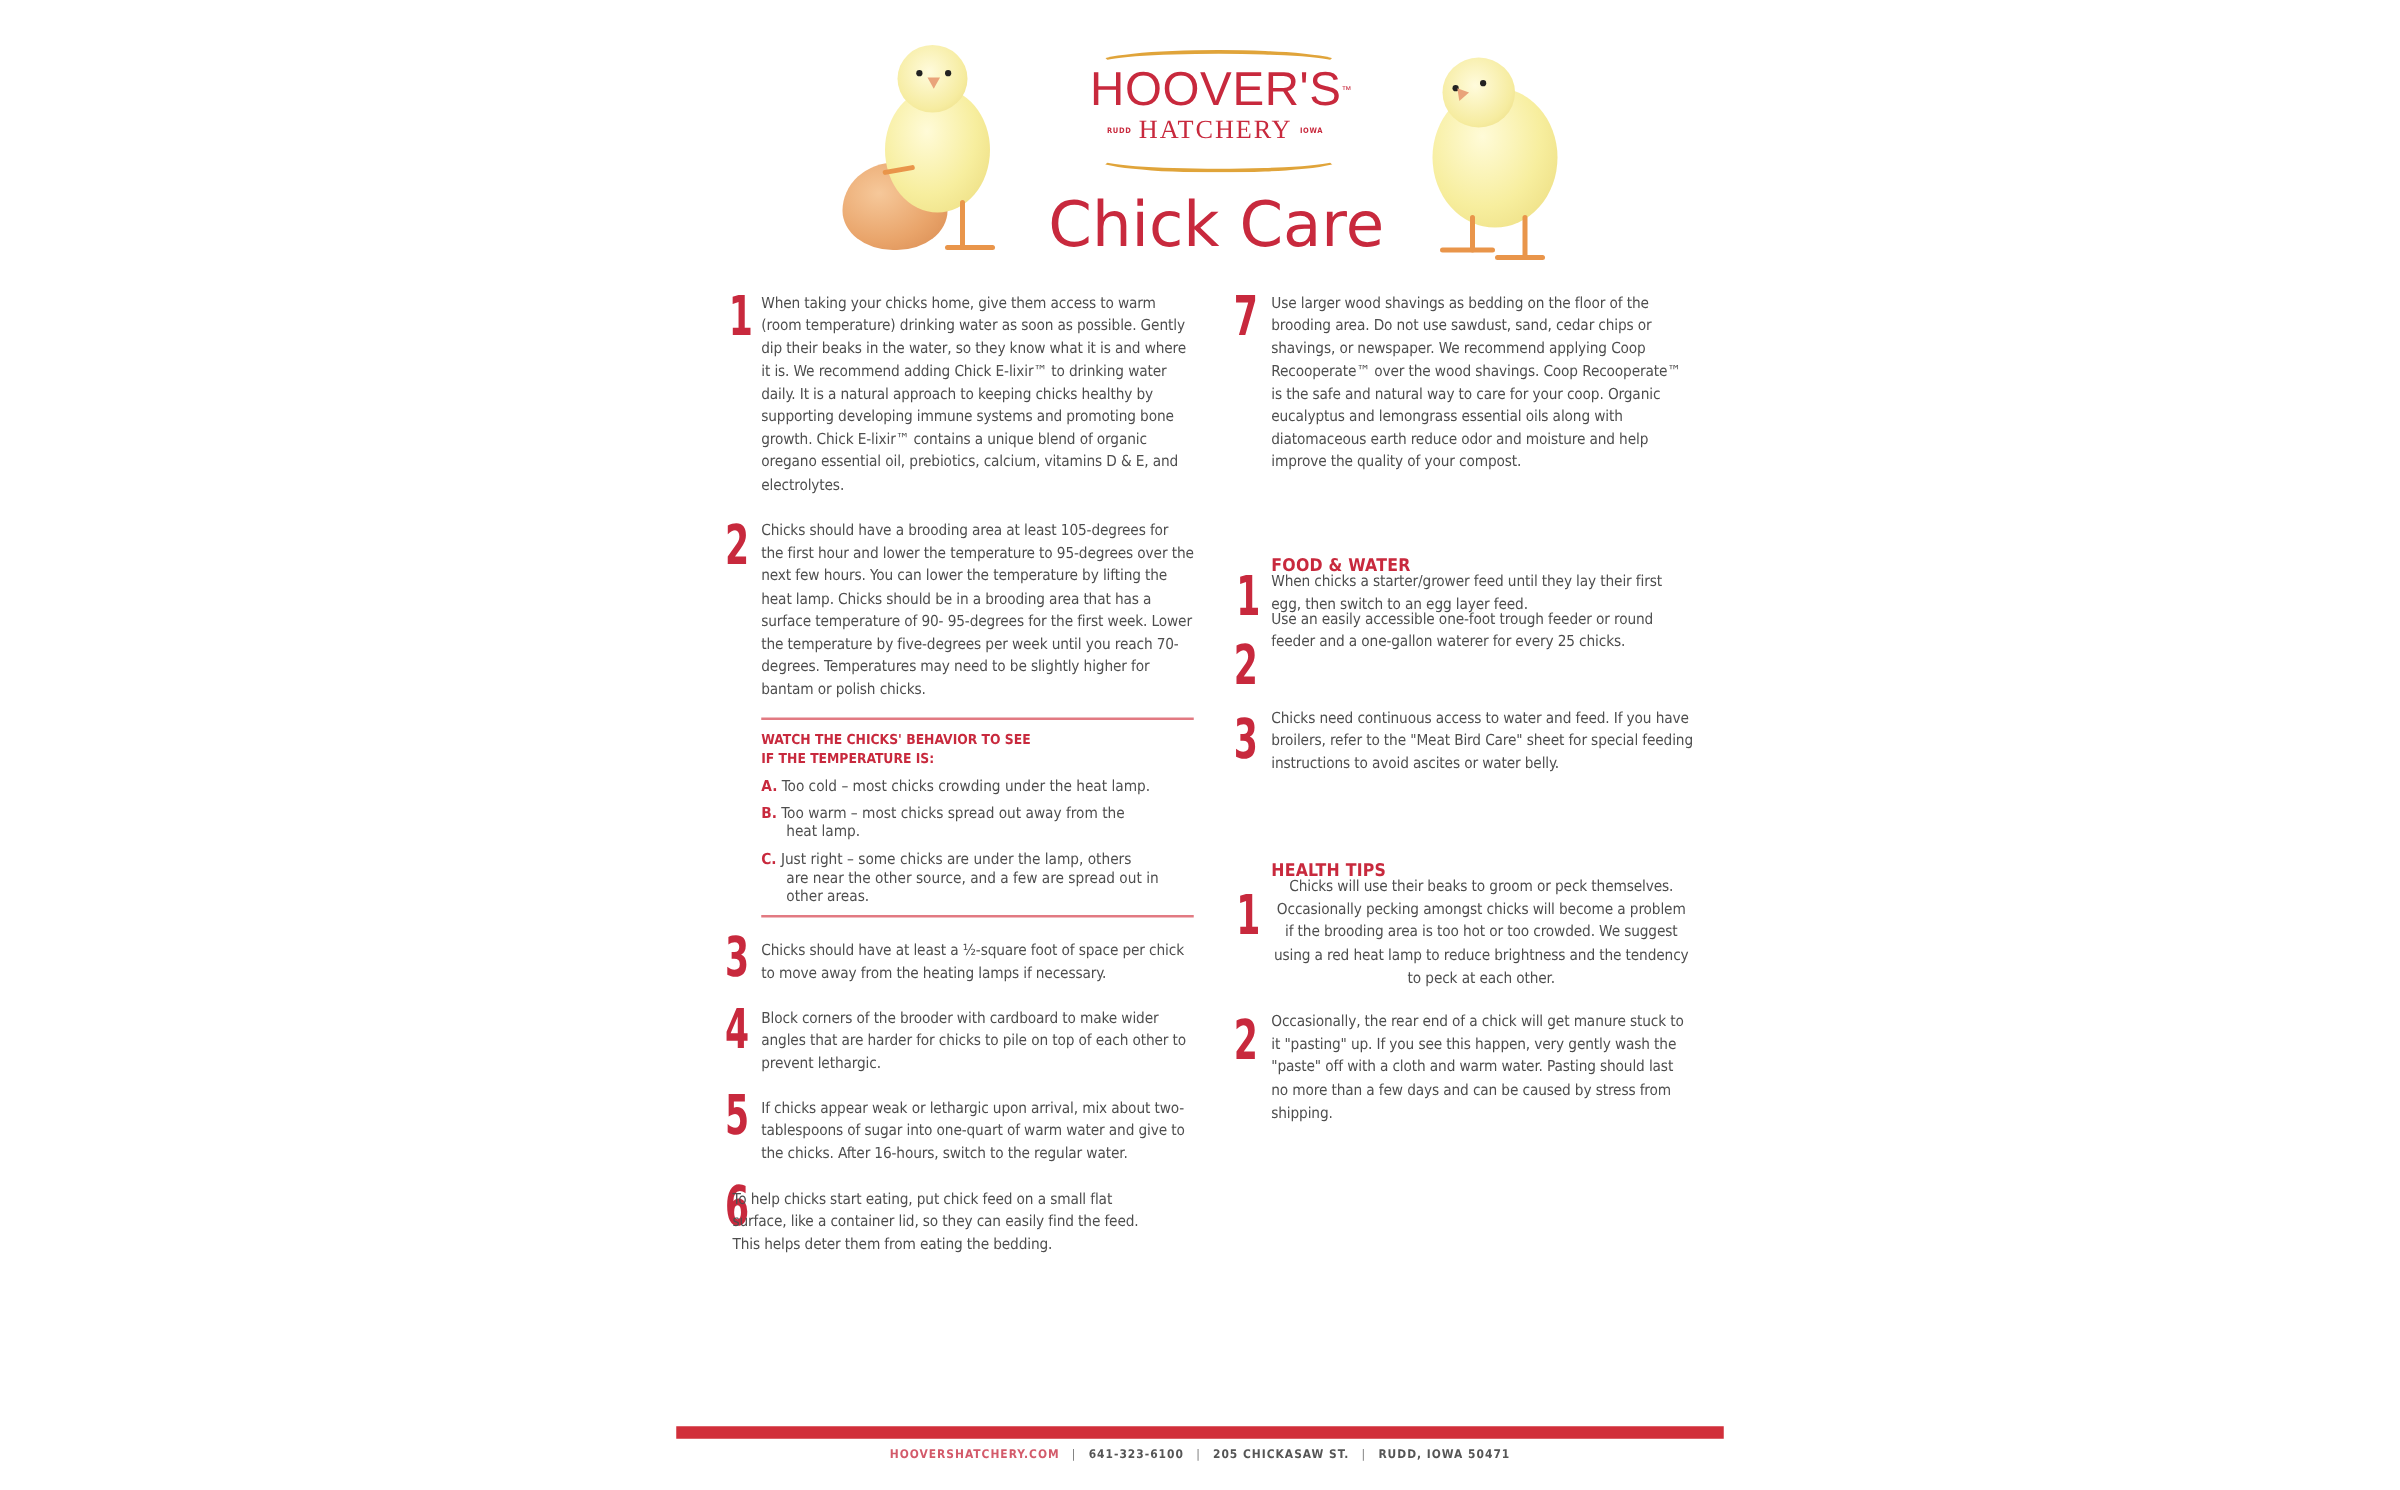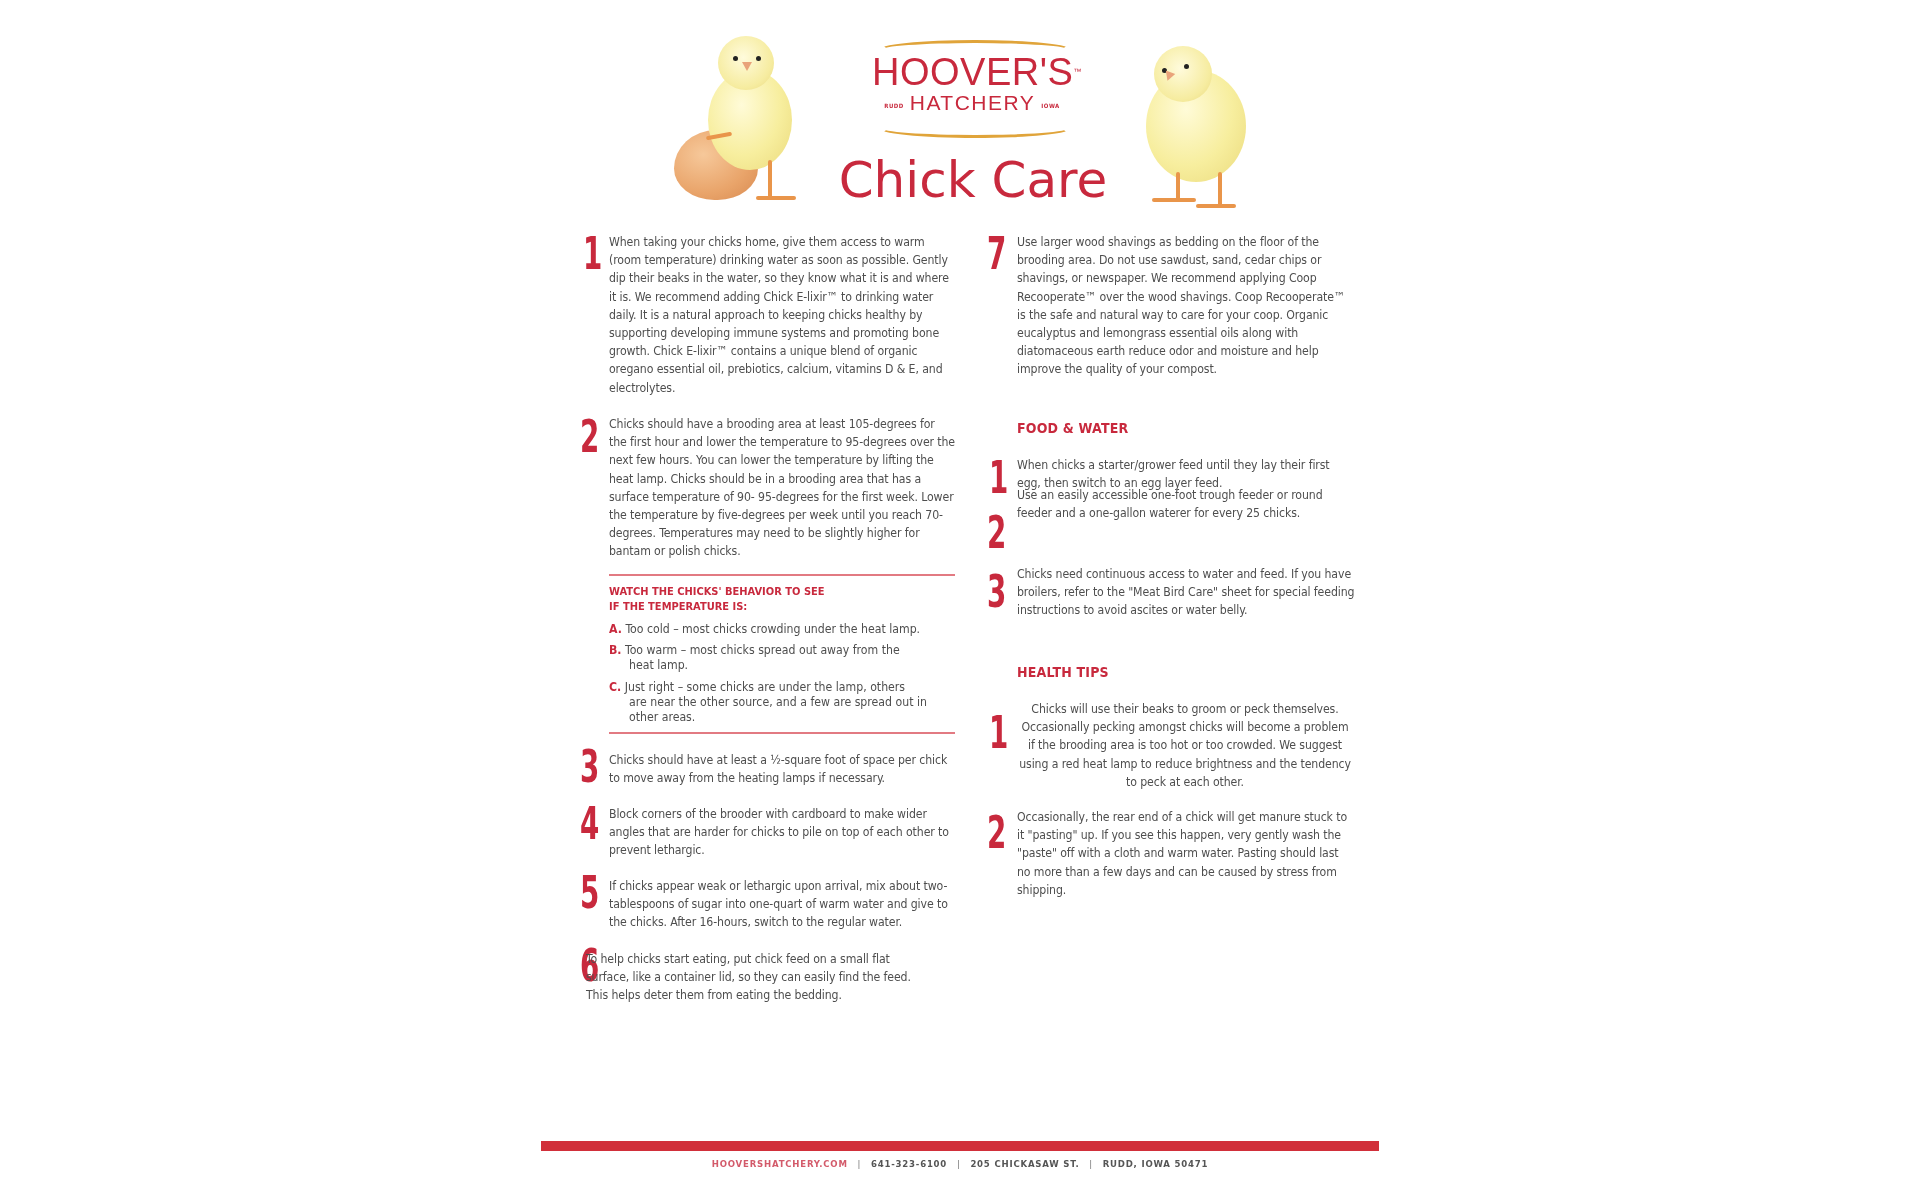--- a/index.html
+++ b/index.html
@@ -8,35 +8,35 @@
   .abs { position:absolute; }
 
   
   .logo { left:872px; top:40px; width:200px; height:92px; text-align:center; }
   .logo .arc { position:absolute; left:6px; width:188px; height:14px; border:3px solid #e0a43a; border-radius:50%; }
   .logo .arc.top { top:0; border-bottom-color:transparent; border-left-color:transparent; border-right-color:transparent; }
   .logo .arc.bot { top:78px; border-top-color:transparent; border-left-color:transparent; border-right-color:transparent; }
   .logo .brand { position:absolute; left:0; right:0; top:12px; font-family:"Liberation Sans","DejaVu Sans",sans-serif; font-size:38px; letter-spacing:0.5px; color:#c8293d; line-height:40px; }
   .logo .tm { font-size:8px; vertical-align:top; color:#c8293d; }
   .logo .sub { position:absolute; left:0; right:0; top:52px; color:#c8293d; line-height:22px; }
-  .logo .sub .main { font-family:Liberation Sans, sans-serif; font-size:21px; letter-spacing:1.5px; margin:4px 6px; }
+  .logo .sub .main { font-family:Liberation Serif, serif; font-size:21px; letter-spacing:1.5px; margin:4px 6px; }
   .logo .sub .small { font-size:6px; font-weight:bold; letter-spacing:0.5px; vertical-align:middle; }
   .title { left:838px; top:150px; width:270px; text-align:center; font-family:"DejaVu Sans","Liberation Sans",sans-serif; font-size:50px; color:#c8293d; line-height:60px; }
   .body-blob { position:absolute; border-radius:50%; background:radial-gradient(ellipse at 40% 35%, #fffbd8 0%, #f7ee9e 55%, #ead97a 100%); }
   .head-blob { position:absolute; border-radius:50%; background:radial-gradient(ellipse at 45% 40%, #fffbdc 0%, #f6eca0 65%, #e8d77c 100%); }
   .eye { position:absolute; width:5px; height:5px; border-radius:50%; background:#222; }
   .beak { position:absolute; width:0; height:0; border-left:5px solid transparent; border-right:5px solid transparent; border-top:9px solid #e9a37a; }
   .leg { position:absolute; width:4px; background:#e9954a; border-radius:2px; }
   .foot { position:absolute; height:4px; background:#e9954a; border-radius:2px; }
   .egg { position:absolute; border-radius:50% 50% 48% 48% / 55% 55% 45% 45%; background:radial-gradient(ellipse at 35% 35%, #f6c89a 0%, #e9a46a 60%, #d88a50 100%); }
 
   
   .num { position:absolute; width:22px; font-family:"DejaVu Sans Condensed","Liberation Sans Narrow","DejaVu Sans",sans-serif; font-weight:bold; font-size:44px; color:#c8293d; line-height:44px; transform:scaleX(0.7); transform-origin:left top; }
   .para { position:absolute; font-size:12.2px; line-height:18.2px; color:#4e4e4e; letter-spacing:-0.1px; }
-  .section-head { position:absolute; font-family:"DejaVu Sans Condensed","DejaVu Sans",sans-serif; font-weight:bold; font-size:14px; color:#c8293d; letter-spacing:0.2px; }
+  .section-head { position:absolute; font-family:"DejaVu Sans Condensed","DejaVu Sans",sans-serif; font-weight:bold; font-size:14px; color:#c8293d; letter-spacing:0.2px;margin-top:25px; }
   .rule { position:absolute; height:2px; background:#e27a82; }
   .watch-title { position:absolute; font-weight:bold; font-size:11px; line-height:15px; color:#c8293d; }
   .opt { position:absolute; font-size:12.2px; line-height:15px; color:#4e4e4e; }
   .opt .letter { color:#c8293d; font-weight:bold; }
   .opt .indent { display:block; padding-left:20px; }
 
   .footer-bar { left:541px; top:1141px; width:838px; height:10px; background:#d12f3a; }
   .footer { left:541px; top:1158px; width:838px; text-align:center; font-size:9.5px; letter-spacing:0.8px; font-weight:bold; color:#555; }
   .footer .site { color:#d35a6a; }
   .footer .sep { color:#777; margin:0 6px; font-weight:normal; }

